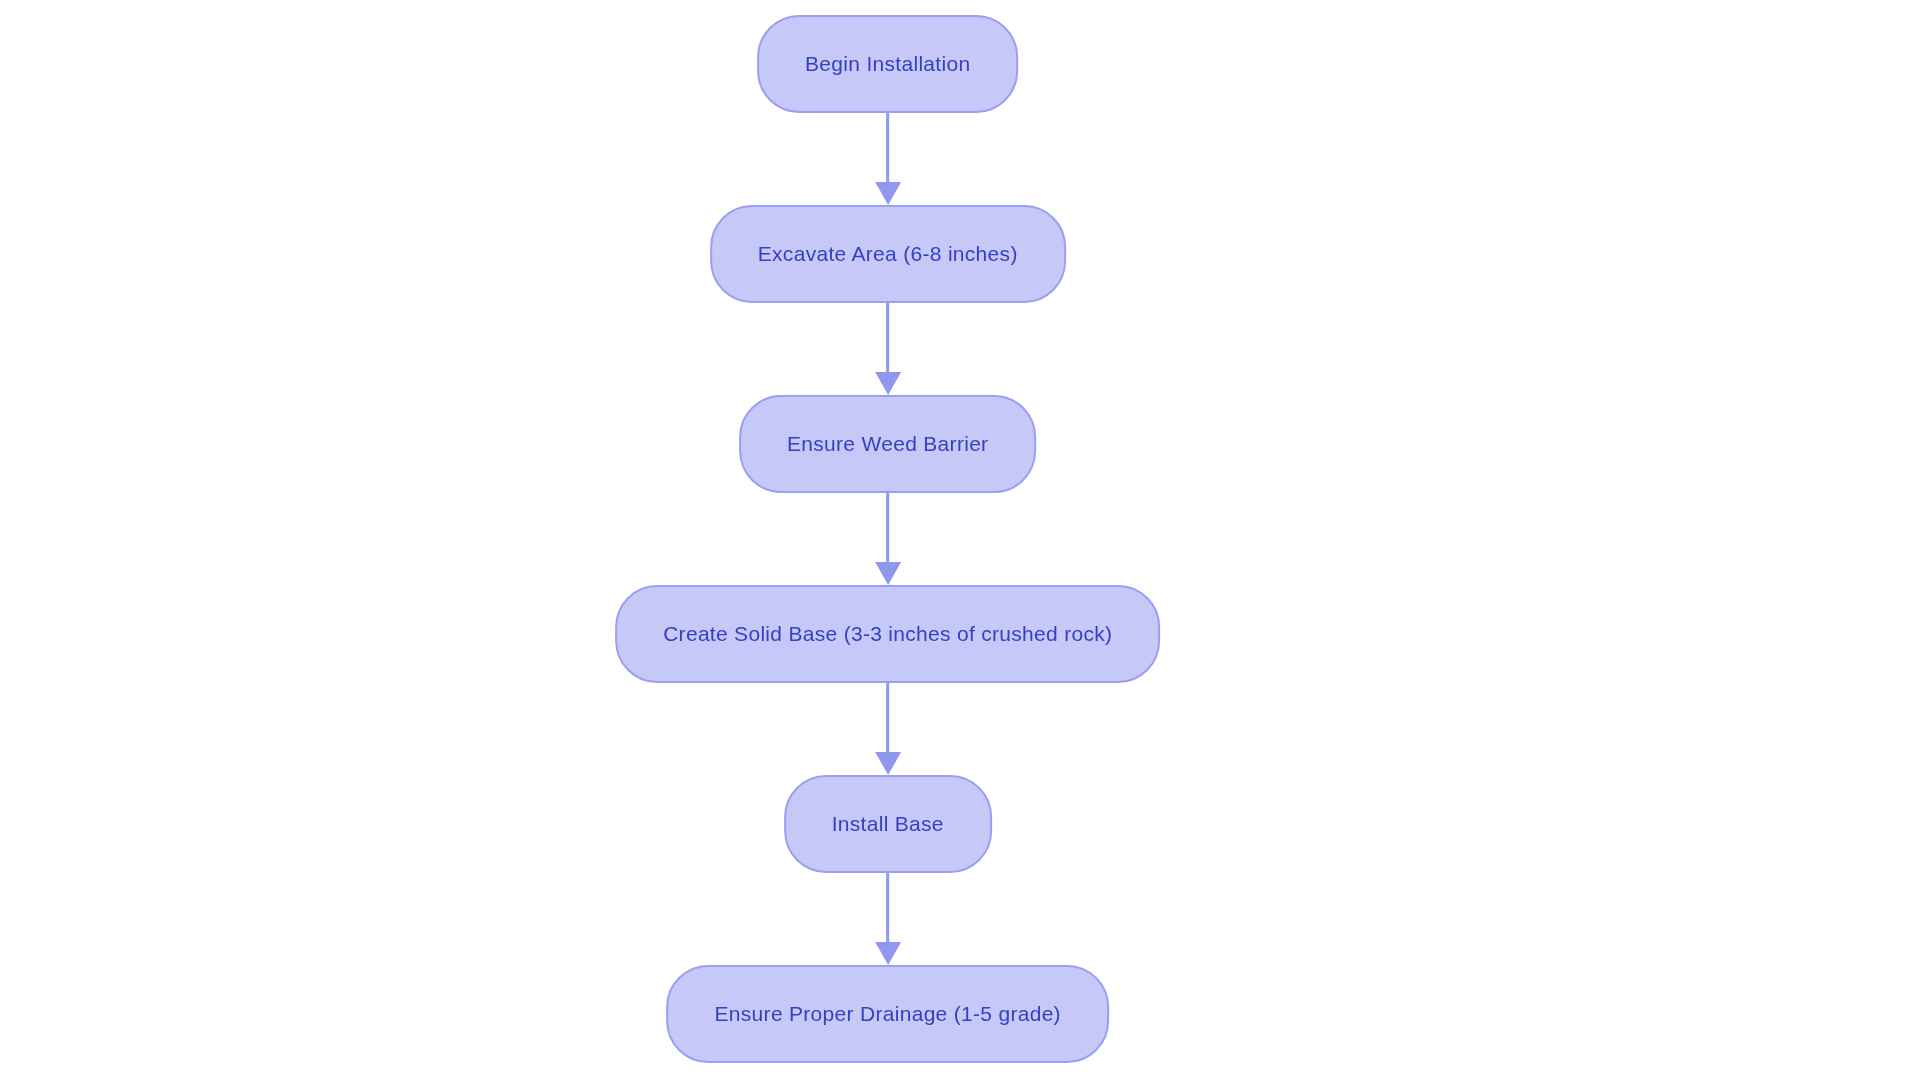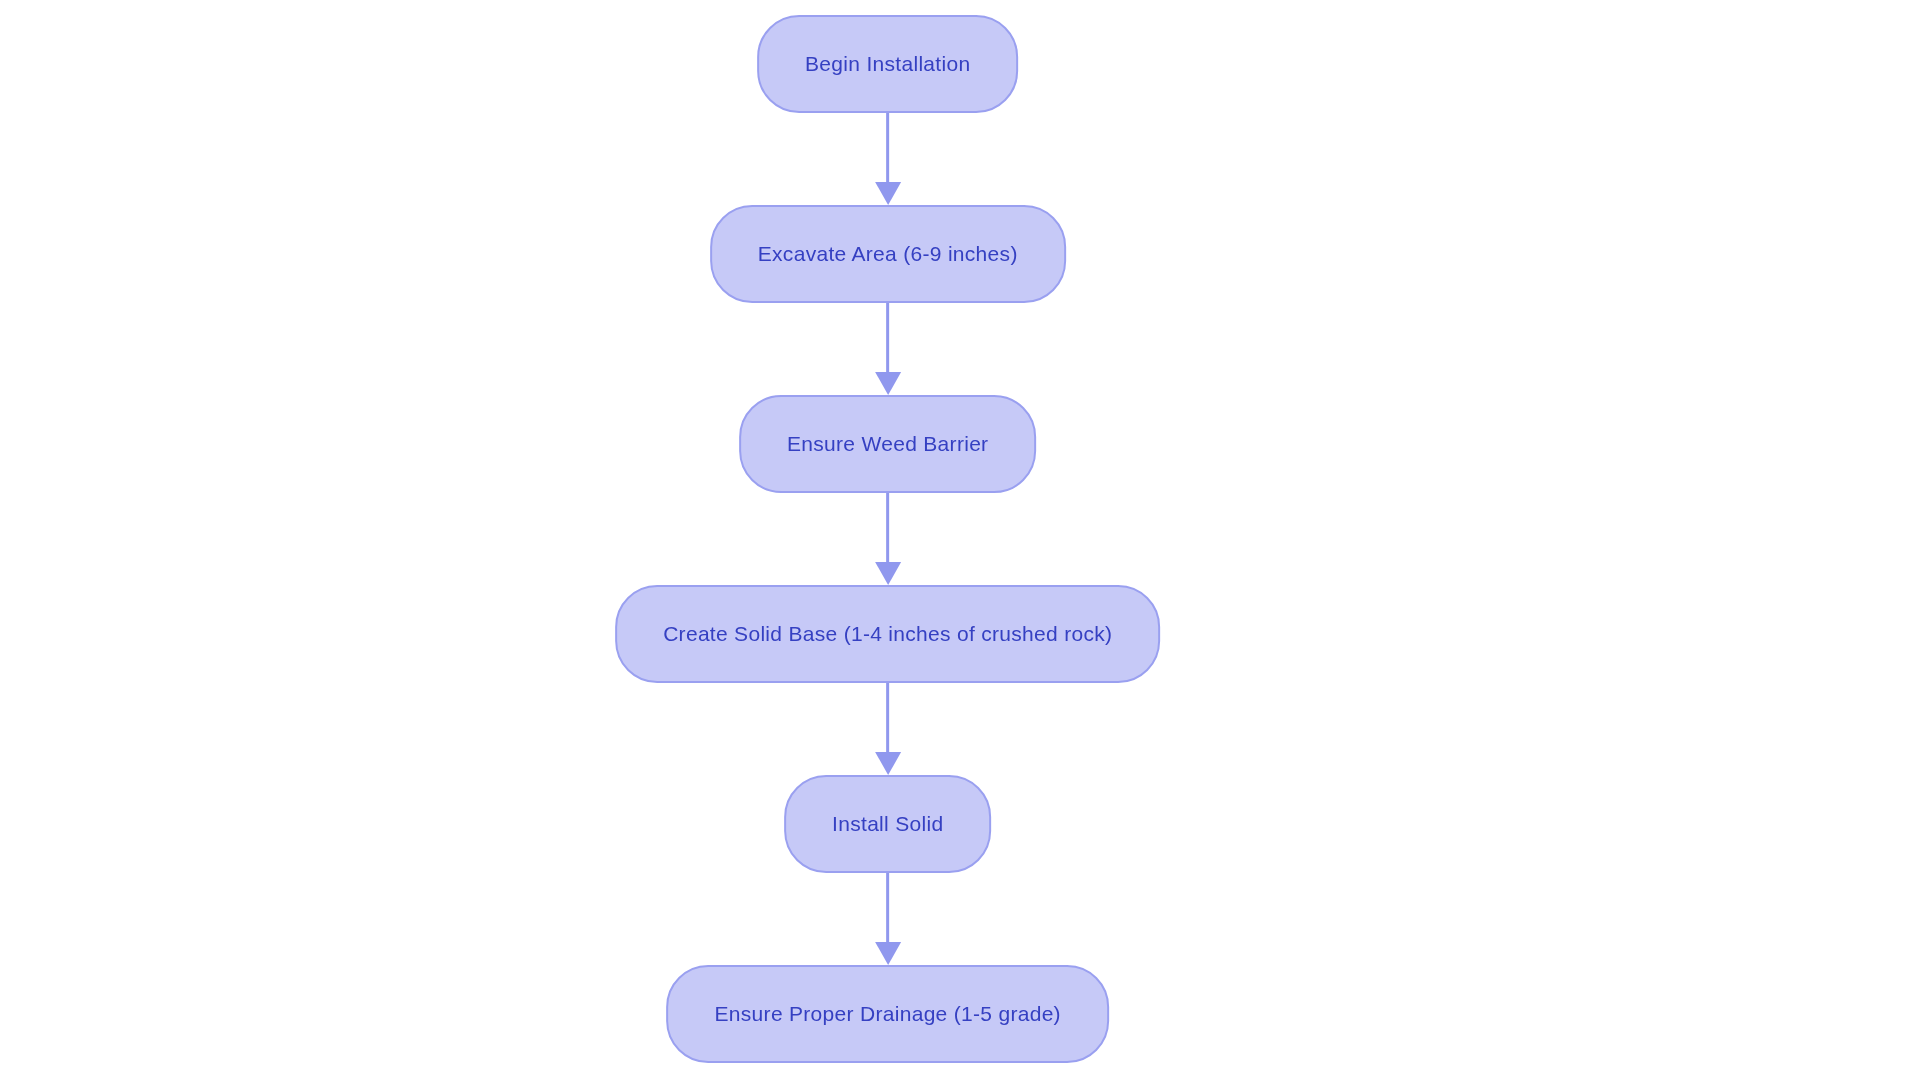--- a/index.html
+++ b/index.html
@@ -70,48 +70,48 @@
     <div class="node">
       <span>Begin Installation</span>
     </div>
 
     <div class="arrow">
       <div class="stem"></div>
       <div class="head"></div>
     </div>
 
     <div class="node">
-      <span>Excavate Area (6-9 inches)</span>
+      <span>Excavate Area (6-8 inches)</span>
     </div>
 
     <div class="arrow">
       <div class="stem"></div>
       <div class="head"></div>
     </div>
 
     <div class="node">
       <span>Ensure Weed Barrier</span>
     </div>
 
     <div class="arrow">
       <div class="stem"></div>
       <div class="head"></div>
     </div>
 
     <div class="node">
-      <span>Create Solid Base (1-4 inches of crushed rock)</span>
+      <span>Create Solid Base (3-3 inches of crushed rock)</span>
     </div>
 
     <div class="arrow">
       <div class="stem"></div>
       <div class="head"></div>
     </div>
 
     <div class="node">
-      <span>Install Solid</span>
+      <span>Install Base</span>
     </div>
 
     <div class="arrow">
       <div class="stem"></div>
       <div class="head"></div>
     </div>
 
     <div class="node">
       <span>Ensure Proper Drainage (1-5 grade)</span>
     </div>

